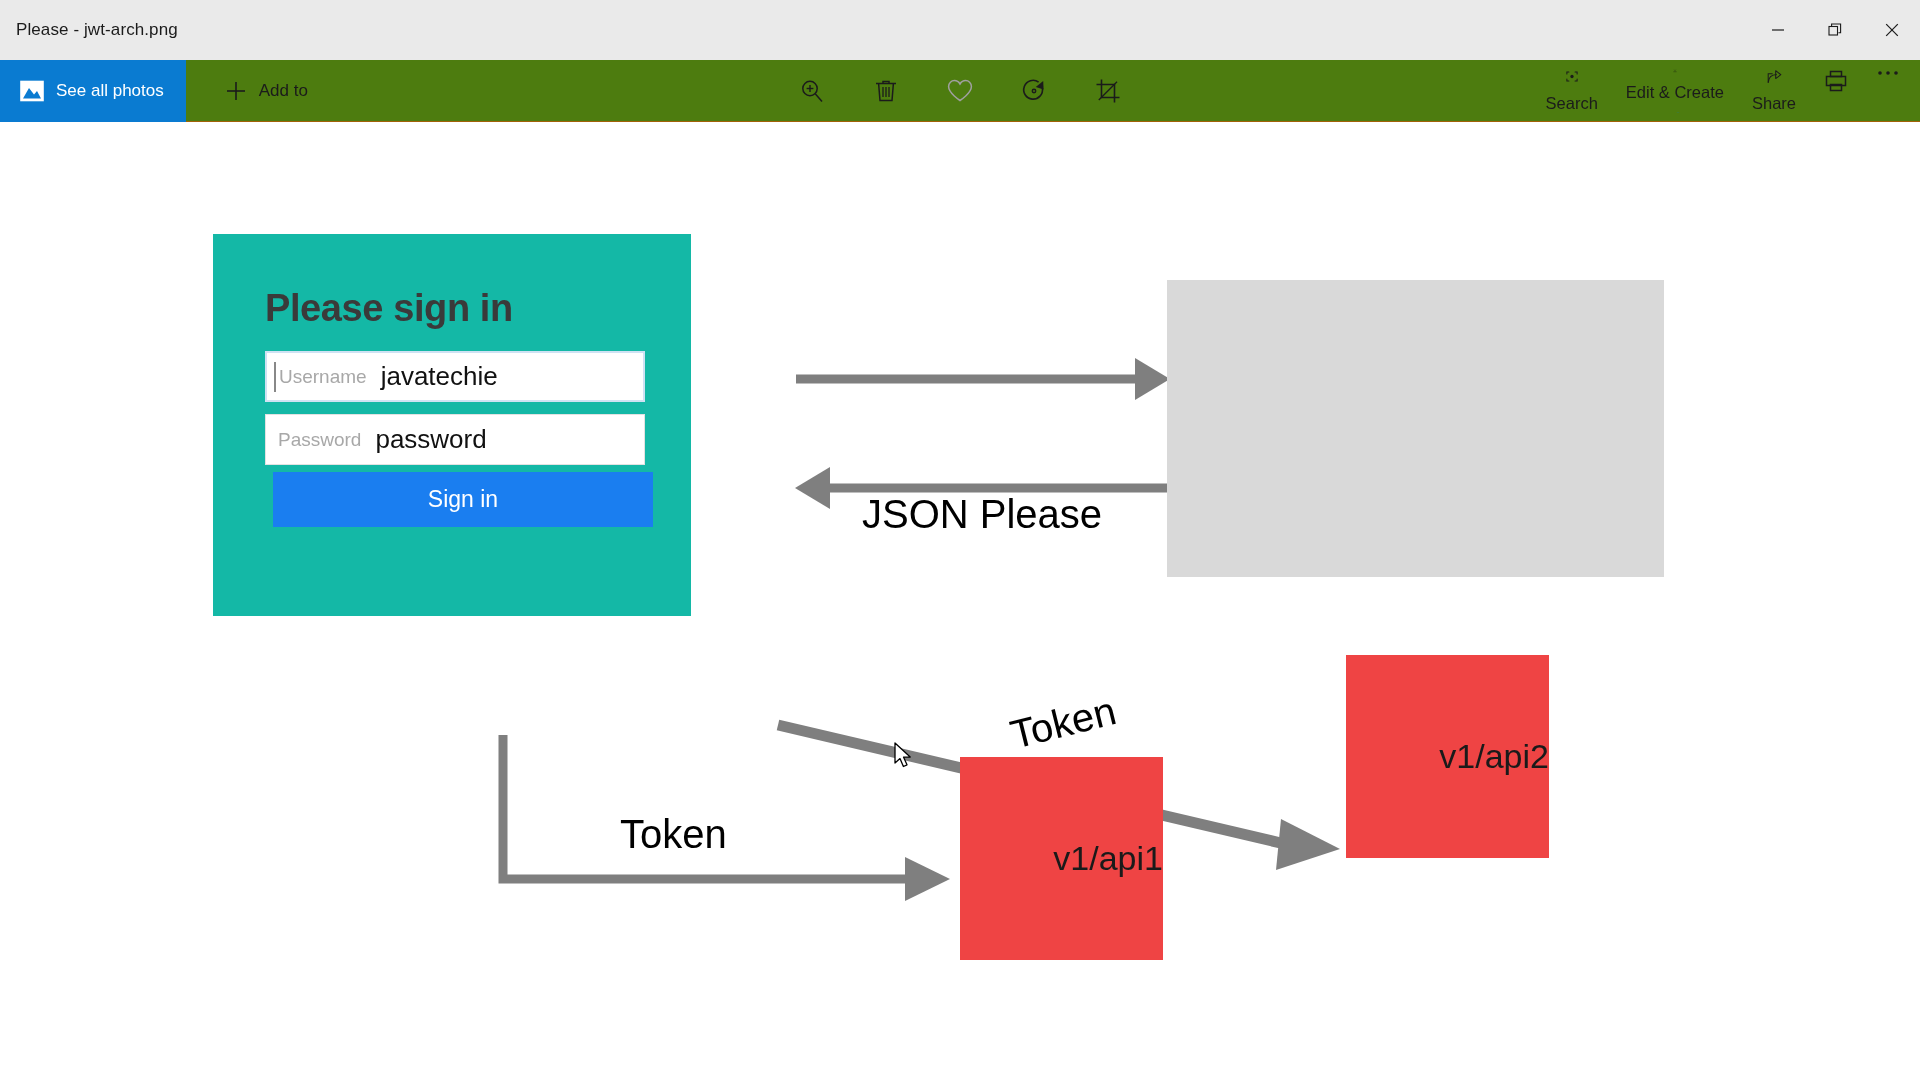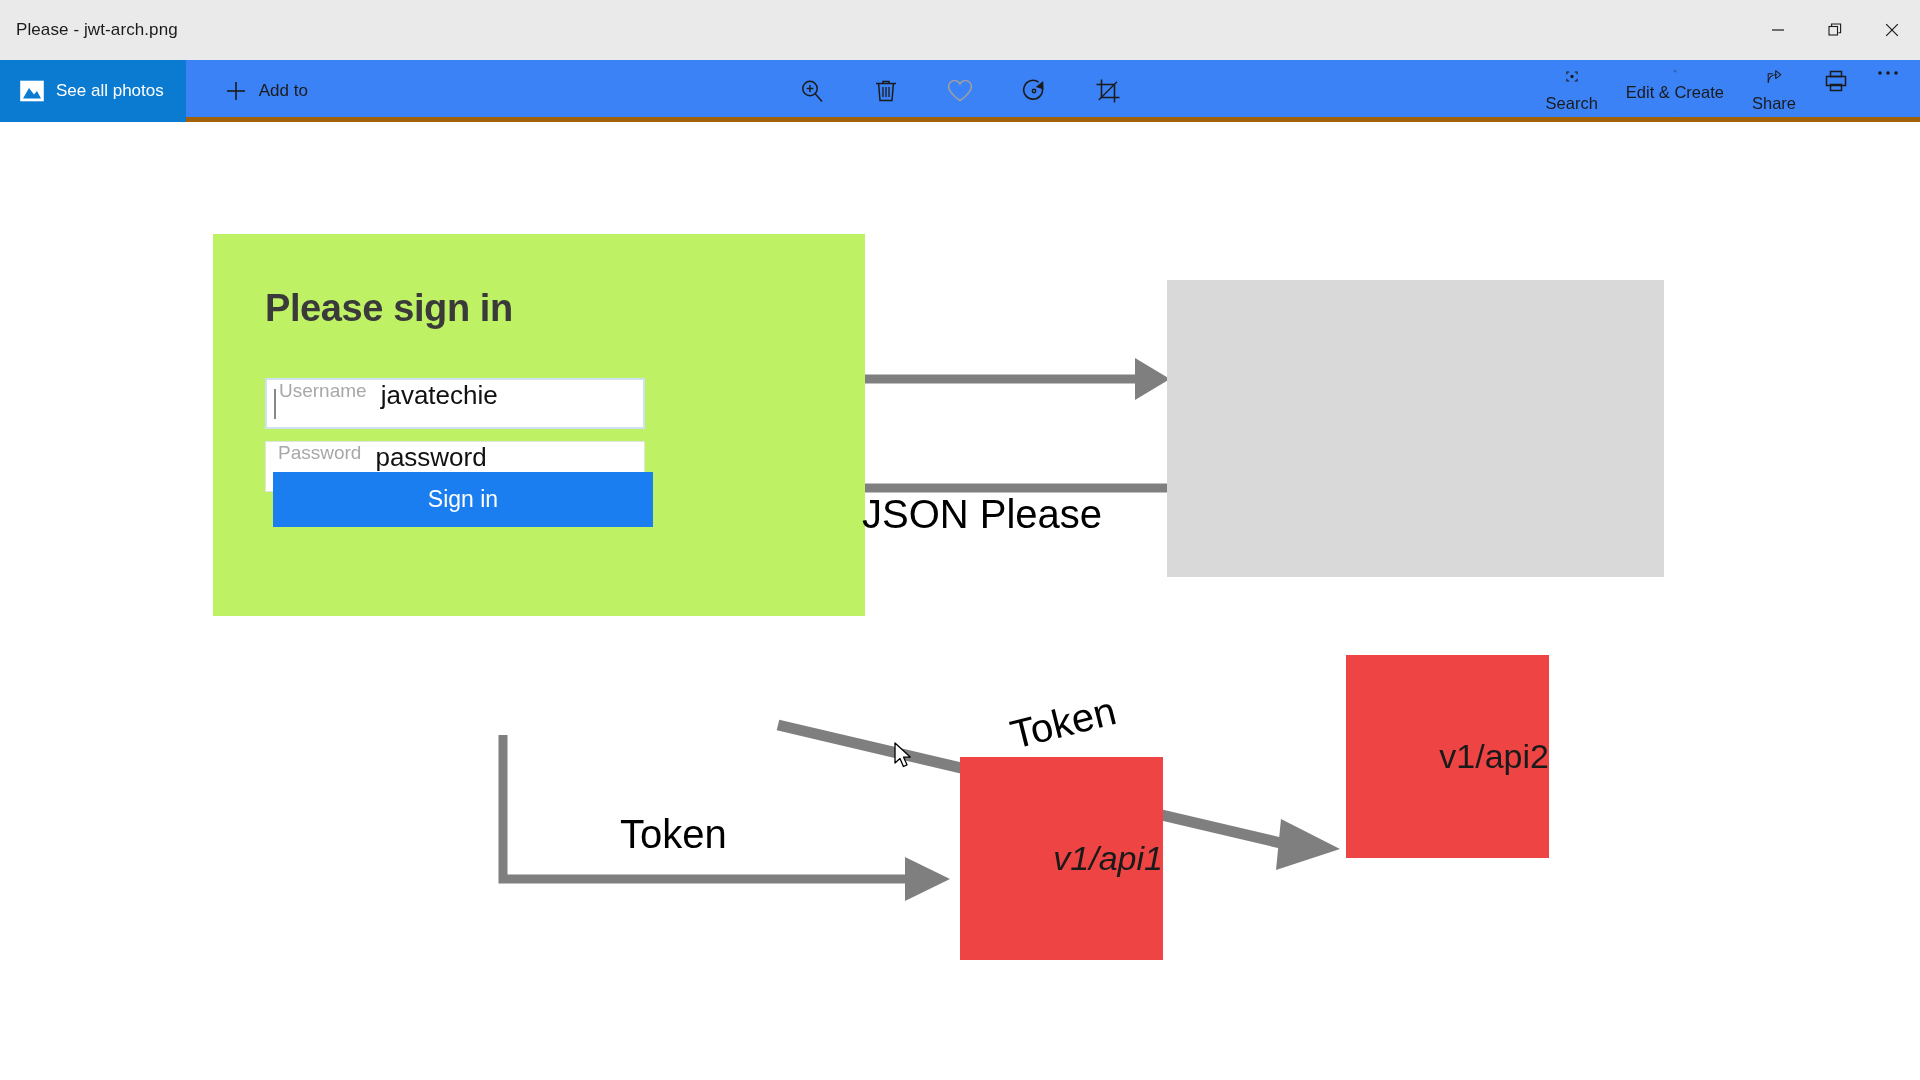--- a/index.html
+++ b/index.html
@@ -31,22 +31,22 @@
   }
   .win-btn {
     width: 57px; height: 60px;
     display: flex; align-items: center; justify-content: center;
   }
 
   
   .toolbar {
     position: absolute; top: 60px; left: 0;
     width: 1920px; height: 62px;
-    background: #3b82f6;
-    border-bottom: 5px solid #a16207;
+    background: #4d7c0f;
+    border-bottom: 1px solid #a16207;
   }
   .tb-left { position: absolute; left: 0; top: 0; height: 62px; display: flex; align-items: stretch; }
   .see-all {
     background: #0a7bd1;
     color: #fff;
     display: flex; align-items: center; gap: 12px;
     padding: 0 22px 0 20px;
     height: 62px;
     font-size: 17px;
     cursor: pointer;
@@ -91,33 +91,33 @@
     width: 1920px; height: 958px;
     background: #ffffff;
     overflow: hidden;
   }
   .diagram { position: absolute; inset: 0; }
 
   
   .login-panel {
     position: absolute;
     left: 213px; top: 112px;
-    width: 652px; height: 382px;
-    background: #bef264;
+    width: 478px; height: 382px;
+    background: #14b8a6;
   }
   .login-title {
     position: absolute; left: 52px; top: 53px;
     font-size: 38px; font-weight: 600; color: #3a3a3a;
     letter-spacing: -.4px;
   }
   .field {
     position: absolute; left: 52px;
     width: 380px; height: 51px;
     background: #ffffff;
-    display: flex; align-items: flex-start; margin-top: 27px;
+    display: flex; align-items: center;
   }
   .field.username { top: 117px; border: 2px solid #cfe2f3; }
   .field.password { top: 180px; border: 1px solid #e2e2e2; }
   .caret {
     position: absolute; left: 7px; top: 9px;
     width: 2px; height: 30px; background: #888;
   }
   .ph {
     color: #a8a8a8; font-size: 19px;
     margin-left: 12px; white-space: nowrap;
@@ -149,21 +149,21 @@
   }
 
   
   .api-box {
     position: absolute;
     background: #ef4444;
     display: flex; align-items: center; justify-content: flex-end;
     font-size: 34px; color: #1a1a1a;
   }
   .api2 { left: 1346px; top: 533px; width: 203px; height: 203px; }
-  .api1 { left: 960px; top: 635px; width: 203px; height: 203px; font-style: italic; }
+  .api1 { left: 960px; top: 635px; width: 203px; height: 203px; }
   .api1 span, .api2 span { pointer-events: none; }
 
   
   .lbl {
     position: absolute;
     font-size: 40px; color: #000;
     white-space: nowrap;
   }
   .lbl-json { left: 862px; top: 370px; }
   .lbl-token-diag {

